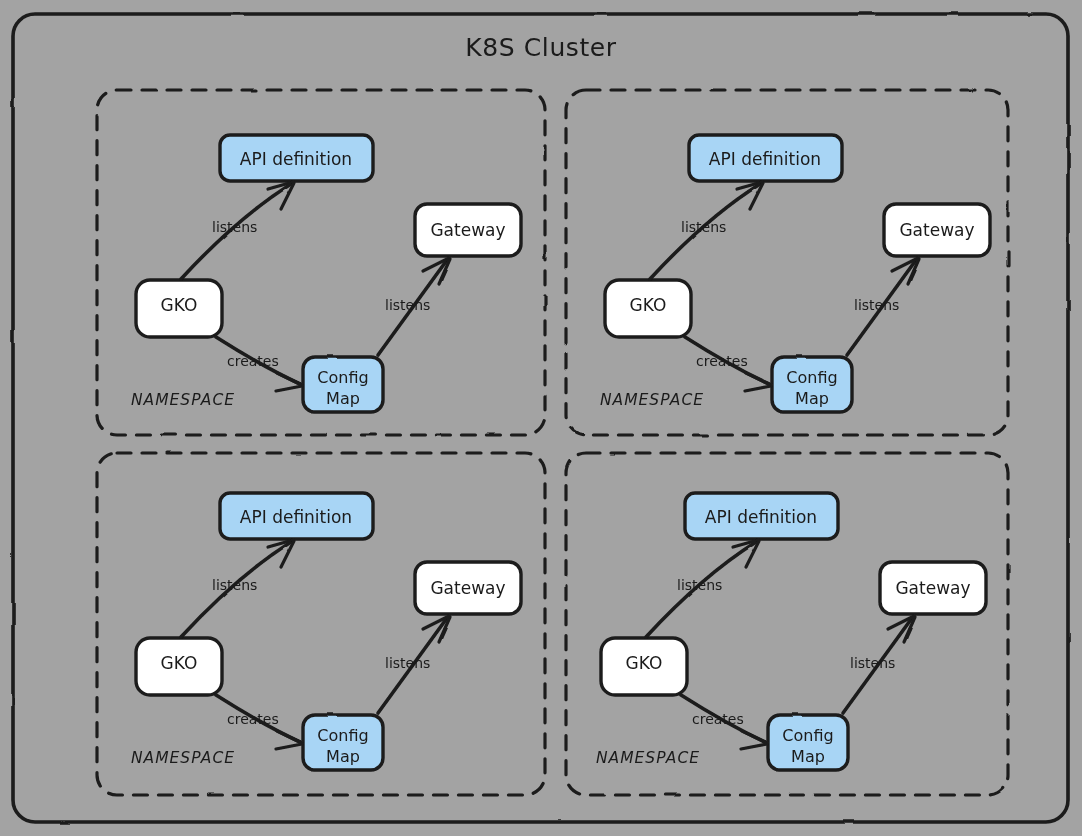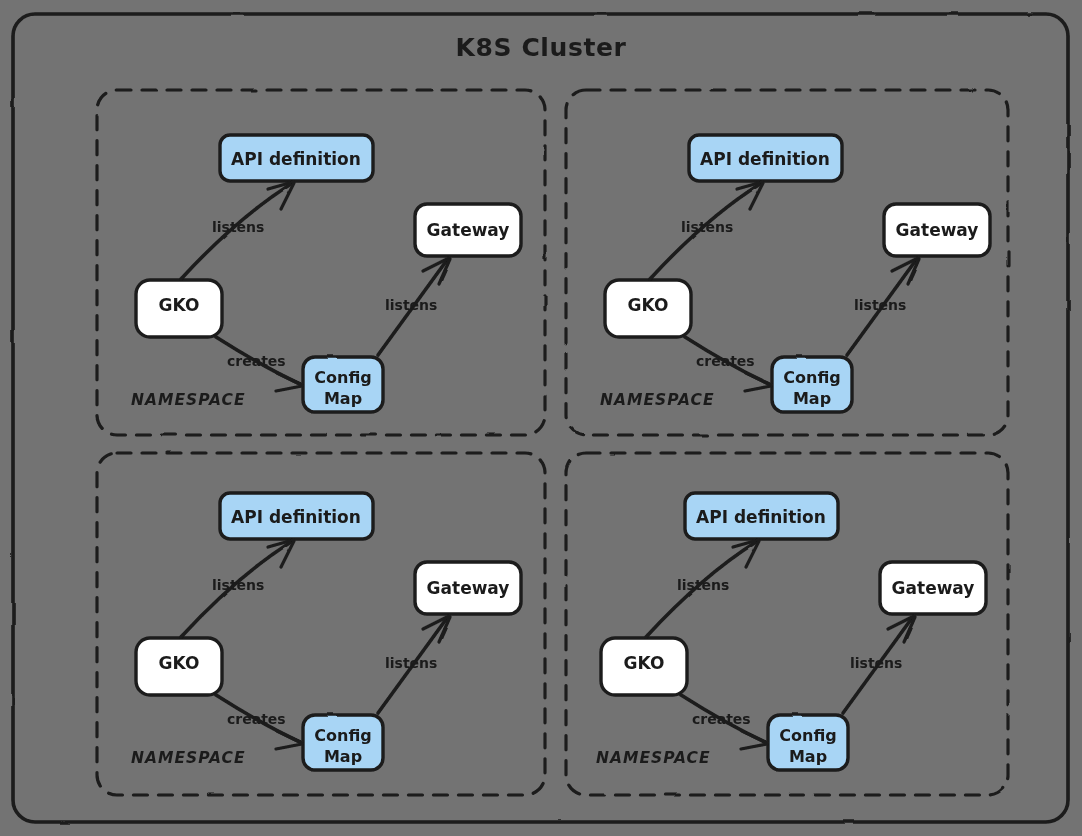--- a/index.html
+++ b/index.html
@@ -10,22 +10,21 @@
   body {
     width: 1082px;
     height: 836px;
     font-family: "DejaVu Sans", sans-serif;
     overflow: hidden;
   }
   #canvas {
     position: relative;
     width: 1082px;
     height: 836px;
-    background: #737373;
-    font-weight: bold;
+    background: #a3a3a3;
   }
   #canvas > svg {
     position: absolute;
     top: 0;
     left: 0;
   }
   .node-label,
   .edge-label,
   .ns-label,
   .cluster-title {

